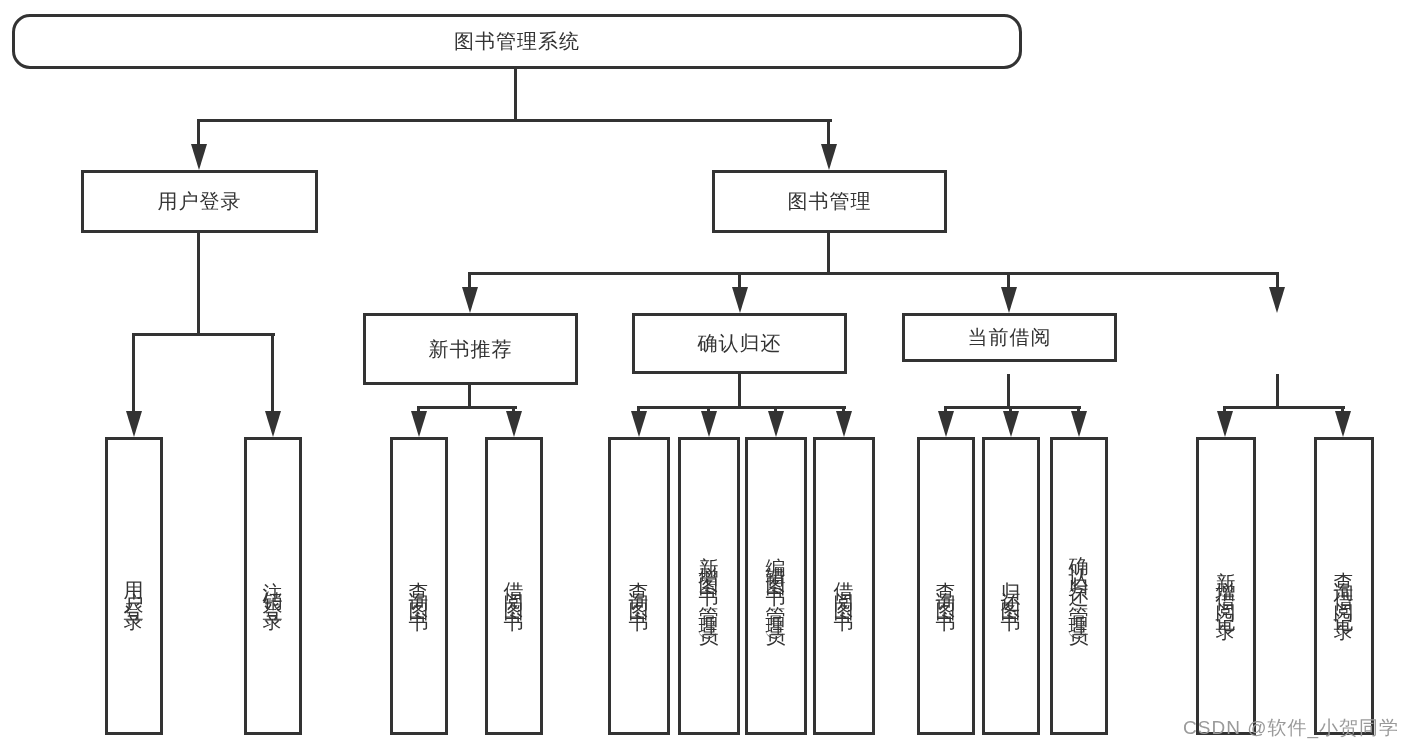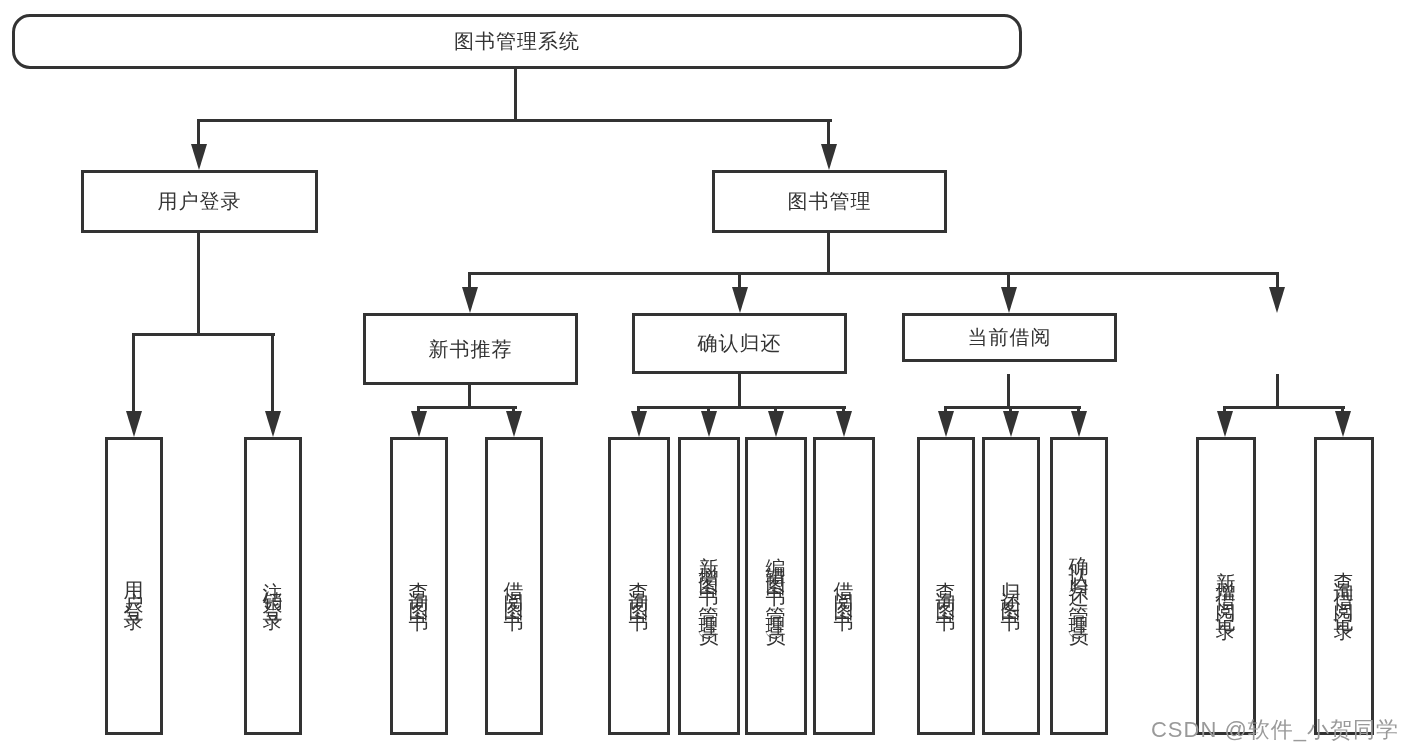--- a/index.html
+++ b/index.html
@@ -16,21 +16,21 @@
   .hbox,.vbox{
     position:absolute;box-sizing:border-box;border:3px solid #333333;background:#ffffff;
     display:flex;align-items:center;justify-content:center;
   }
   .hbox span{font-size:20px;letter-spacing:1px;white-space:nowrap;}
   .vtext{
     writing-mode:vertical-rl;text-orientation:mixed;
     font-size:20px;line-height:1;letter-spacing:10px;white-space:nowrap;
   }
   .watermark{
-    position:absolute;right:6px;top:715px;font-size:22px;color:#9a9a9a;
+    position:absolute;right:6px;top:715px;font-size:19px;color:#9a9a9a;
     letter-spacing:1px;z-index:5;white-space:nowrap;
   }
 </style>
 </head>
 <body>
 
 <div class="canvas">
 
   <div class="line" style="left:514px;top:69px;width:3px;height:52px;"></div>
   <div class="line" style="left:197px;top:119px;width:635px;height:3px;"></div>

